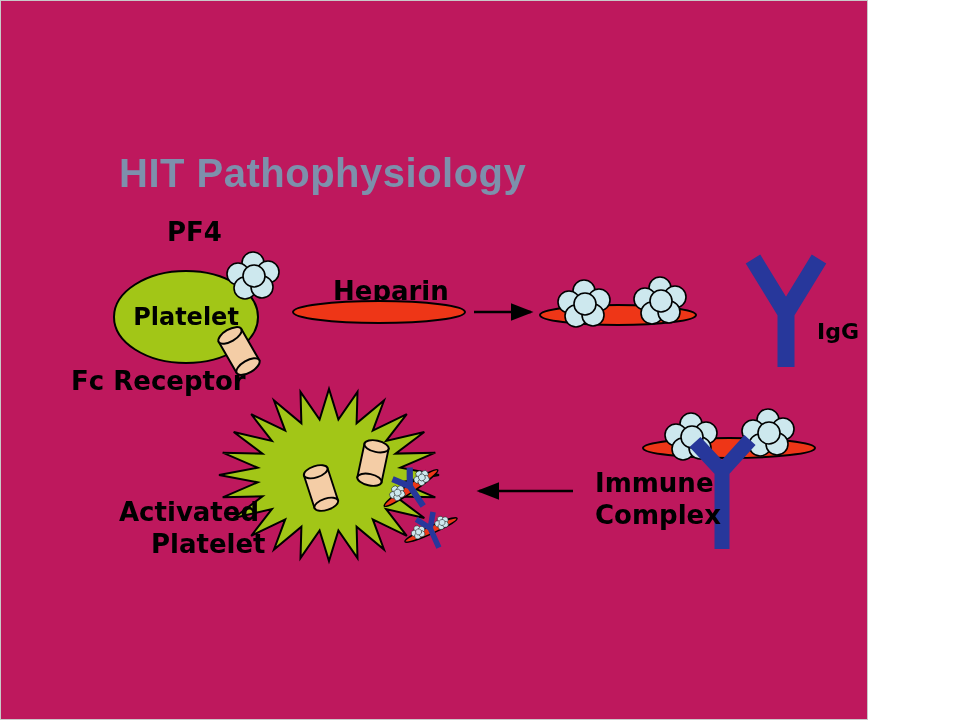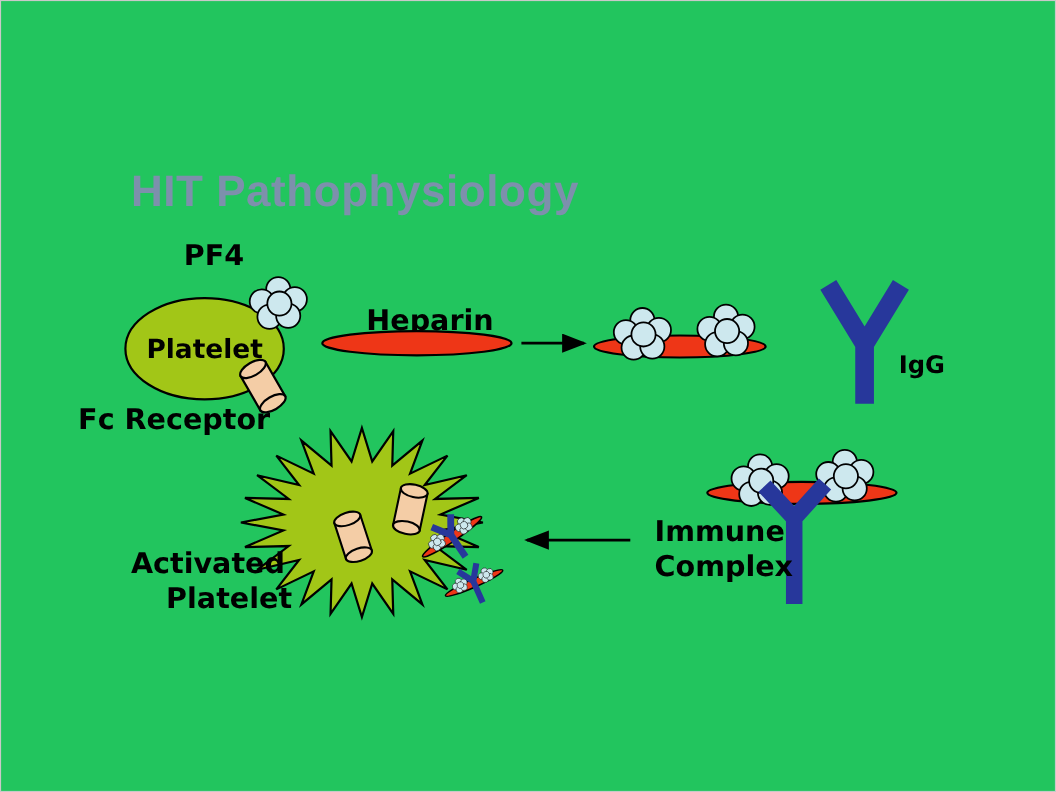--- a/index.html
+++ b/index.html
@@ -1,20 +1,20 @@
 <!DOCTYPE html>
 <html><head>
 <meta charset="utf-8">
 <style>
   html,body{margin:0;padding:0;background:#fff;}
   .slide{
     position:relative;
-    width:960px;height:720px;
+    width:868px;height:720px;
     box-sizing:border-box;
-    background:#22c55e;
+    background:#be185d;
     border:1px solid #c9c9c9;
     font-family:"Liberation Sans",sans-serif;
     overflow:hidden;
   }
   svg text{font-family:"DejaVu Sans","Liberation Sans",sans-serif;}
   svg text.title{font-family:"Liberation Sans",sans-serif;letter-spacing:0.5px;}
 </style>
 </head>
 <body>
 

